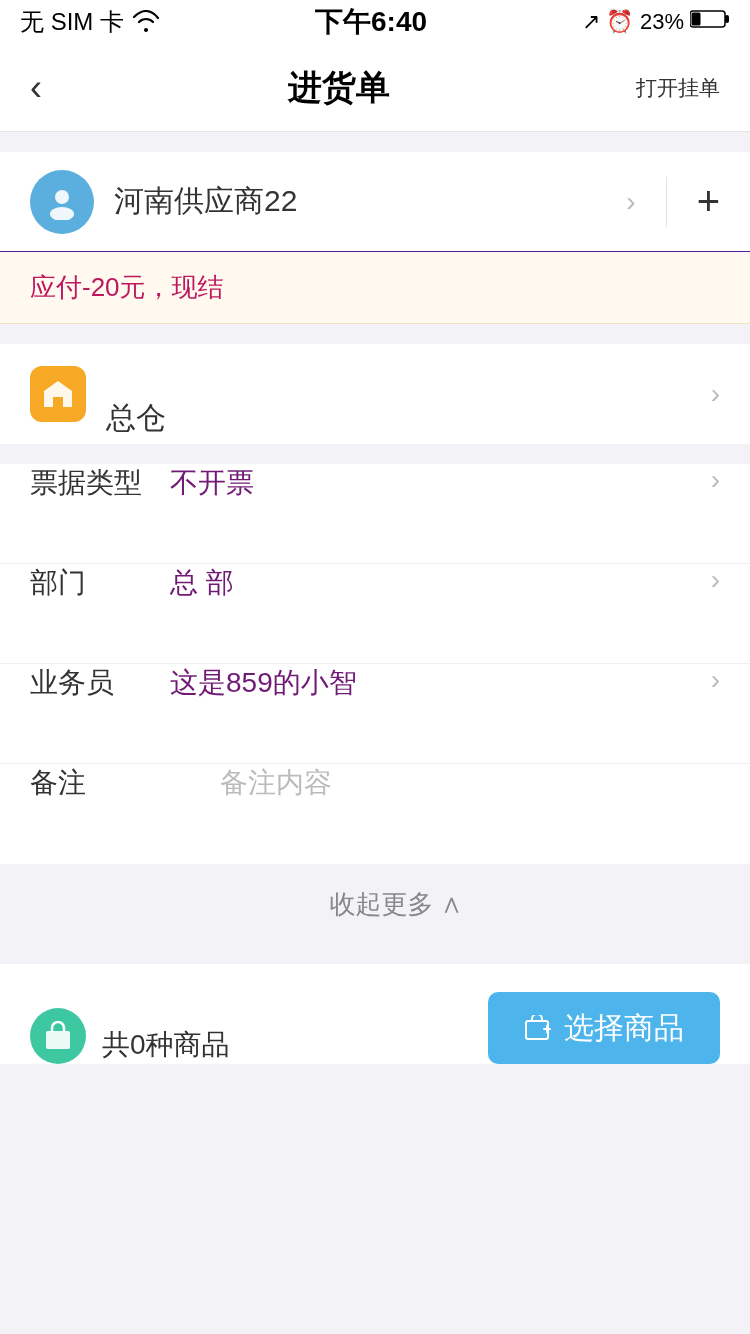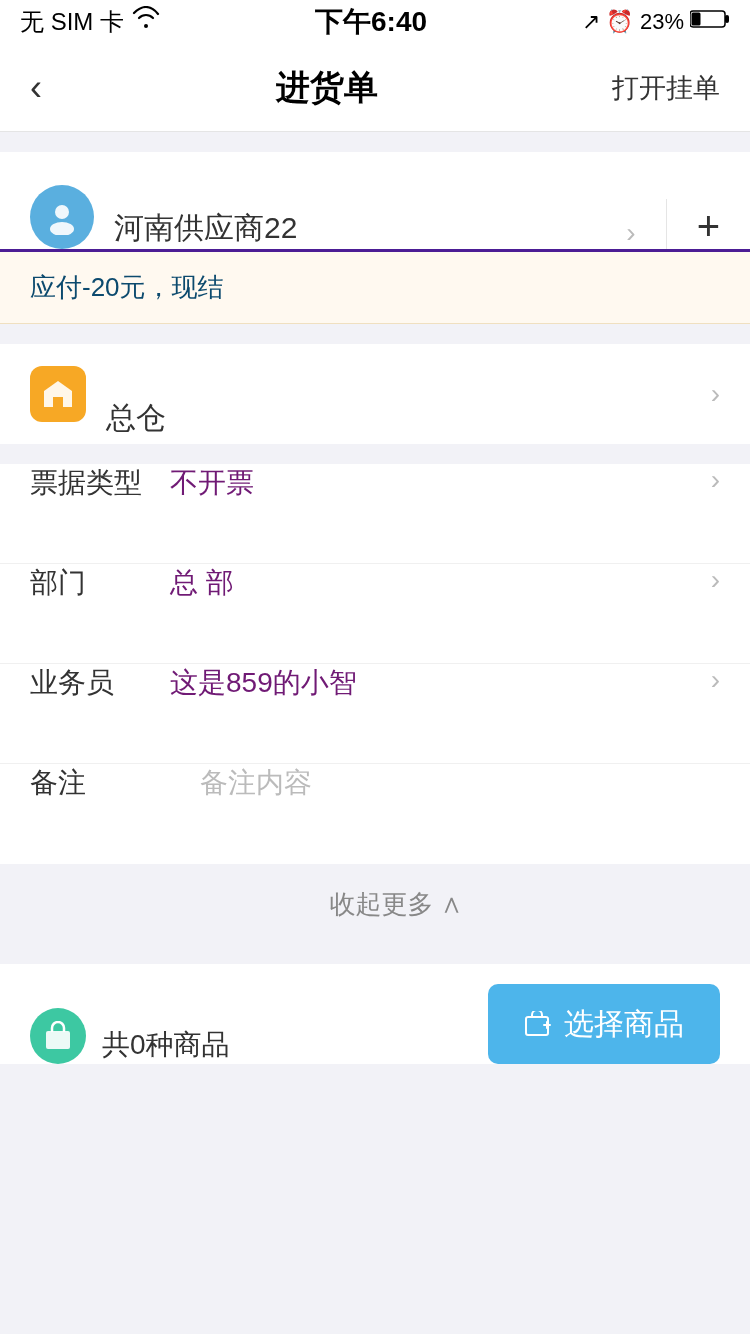--- a/index.html
+++ b/index.html
@@ -18,21 +18,21 @@
       width: 100%;
       height: 44px;
       background: #fff;
       display: flex;
       align-items: center;
       justify-content: space-between;
       padding: 0 20px;
       font-size: 24px;
       color: #000;
     }
-    .status-left { display: flex; align-items: flex-start; gap: 8px; }
+    .status-left { display: flex; align-items: flex-end; gap: 8px; }
     .status-center { font-size: 28px; font-weight: 600; }
     .status-right { display: flex; align-items: center; gap: 6px; font-size: 22px; }
 
     
     .nav-bar {
       width: 100%;
       height: 88px;
       background: #fff;
       display: flex;
       align-items: center;
@@ -44,39 +44,39 @@
       font-size: 36px;
       color: #333;
       cursor: pointer;
     }
     .nav-title {
       font-size: 34px;
       font-weight: 600;
       color: #000;
     }
     .nav-action {
-      font-size: 27px;
+      font-size: 21px;
       color: #333;
       cursor: pointer;
     }
 
     
     .section-gap {
       height: 20px;
       background: #f2f2f7;
     }
 
     
     .supplier-row {
       background: #fff;
       display: flex;
-      align-items: flex-end;
+      align-items: center;
       padding: 0 30px;
       height: 100px;
-      border-bottom: 3px solid #4c1d95;
+      border-bottom: 1px solid #4c1d95;
     }
     .supplier-avatar {
       width: 64px;
       height: 64px;
       border-radius: 50%;
       background: #5aafdf;
       display: flex;
       align-items: center;
       justify-content: center;
       margin-right: 20px;
@@ -106,21 +106,21 @@
     }
 
     
     .notice-row {
       background: #fff9f0;
       padding: 18px 30px;
       border-bottom: 1px solid #f0e0c0;
     }
     .notice-text {
       font-size: 26px;
-      color: #0c4a6e;
+      color: #be185d;
     }
 
     
     .warehouse-row {
       background: #fff;
       display: flex;
       align-items: center;
       padding: 0 30px;
       height: 100px;
       margin-top: 20px;
@@ -171,21 +171,21 @@
     .form-value {
       flex: 1;
       font-size: 28px;
       color: #701a75;
       margin-left: 20px;
     }
     .form-placeholder {
       flex: 1;
       font-size: 28px;
       color: #bbb;
-      margin-left: 4px;
+      margin-left: 24px;
     }
 
     
     .collapse-row {
       background: #f2f2f7;
       display: flex;
       align-items: center;
       justify-content: center;
       height: 80px;
       cursor: pointer;
@@ -220,21 +220,21 @@
       flex: 1;
       font-size: 28px;
       color: #333;
     }
     .select-btn {
       background: #4db5eb;
       color: #fff;
       border: none;
       border-radius: 10px;
       padding: 0 36px;
-      height: 80px;
+      height: 72px;
       font-size: 30px;
       display: flex;
       align-items: center;
       gap: 10px;
       cursor: pointer;
     }
 
     
     .bottom-area {
       background: #f2f2f7;

